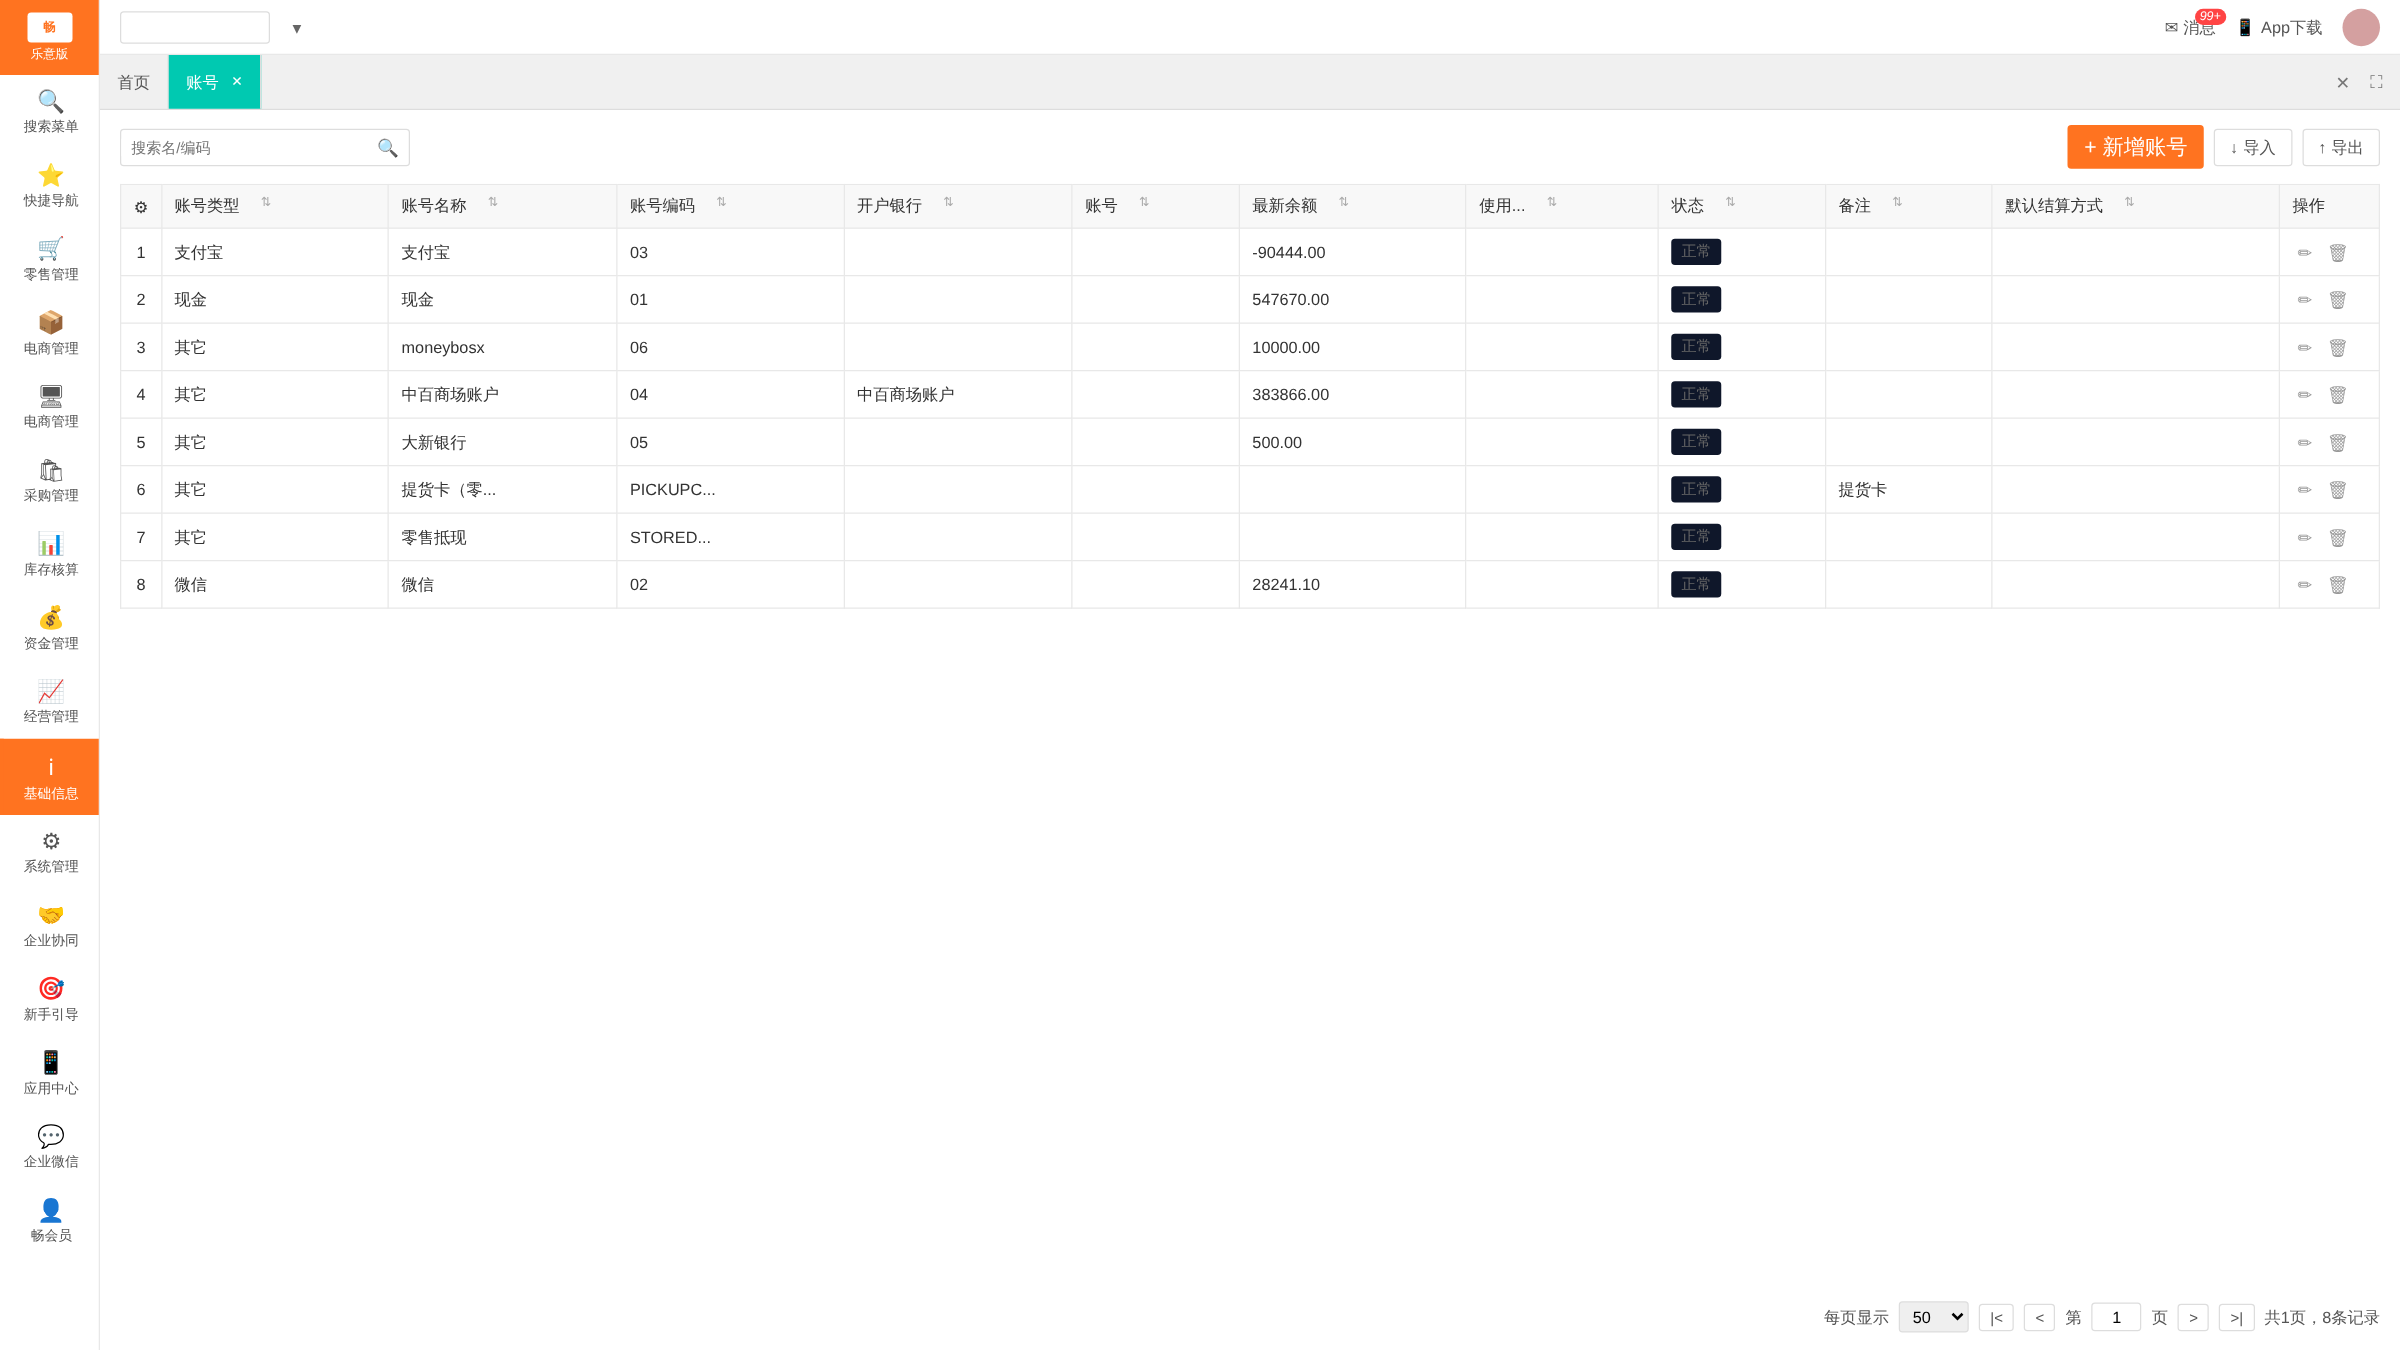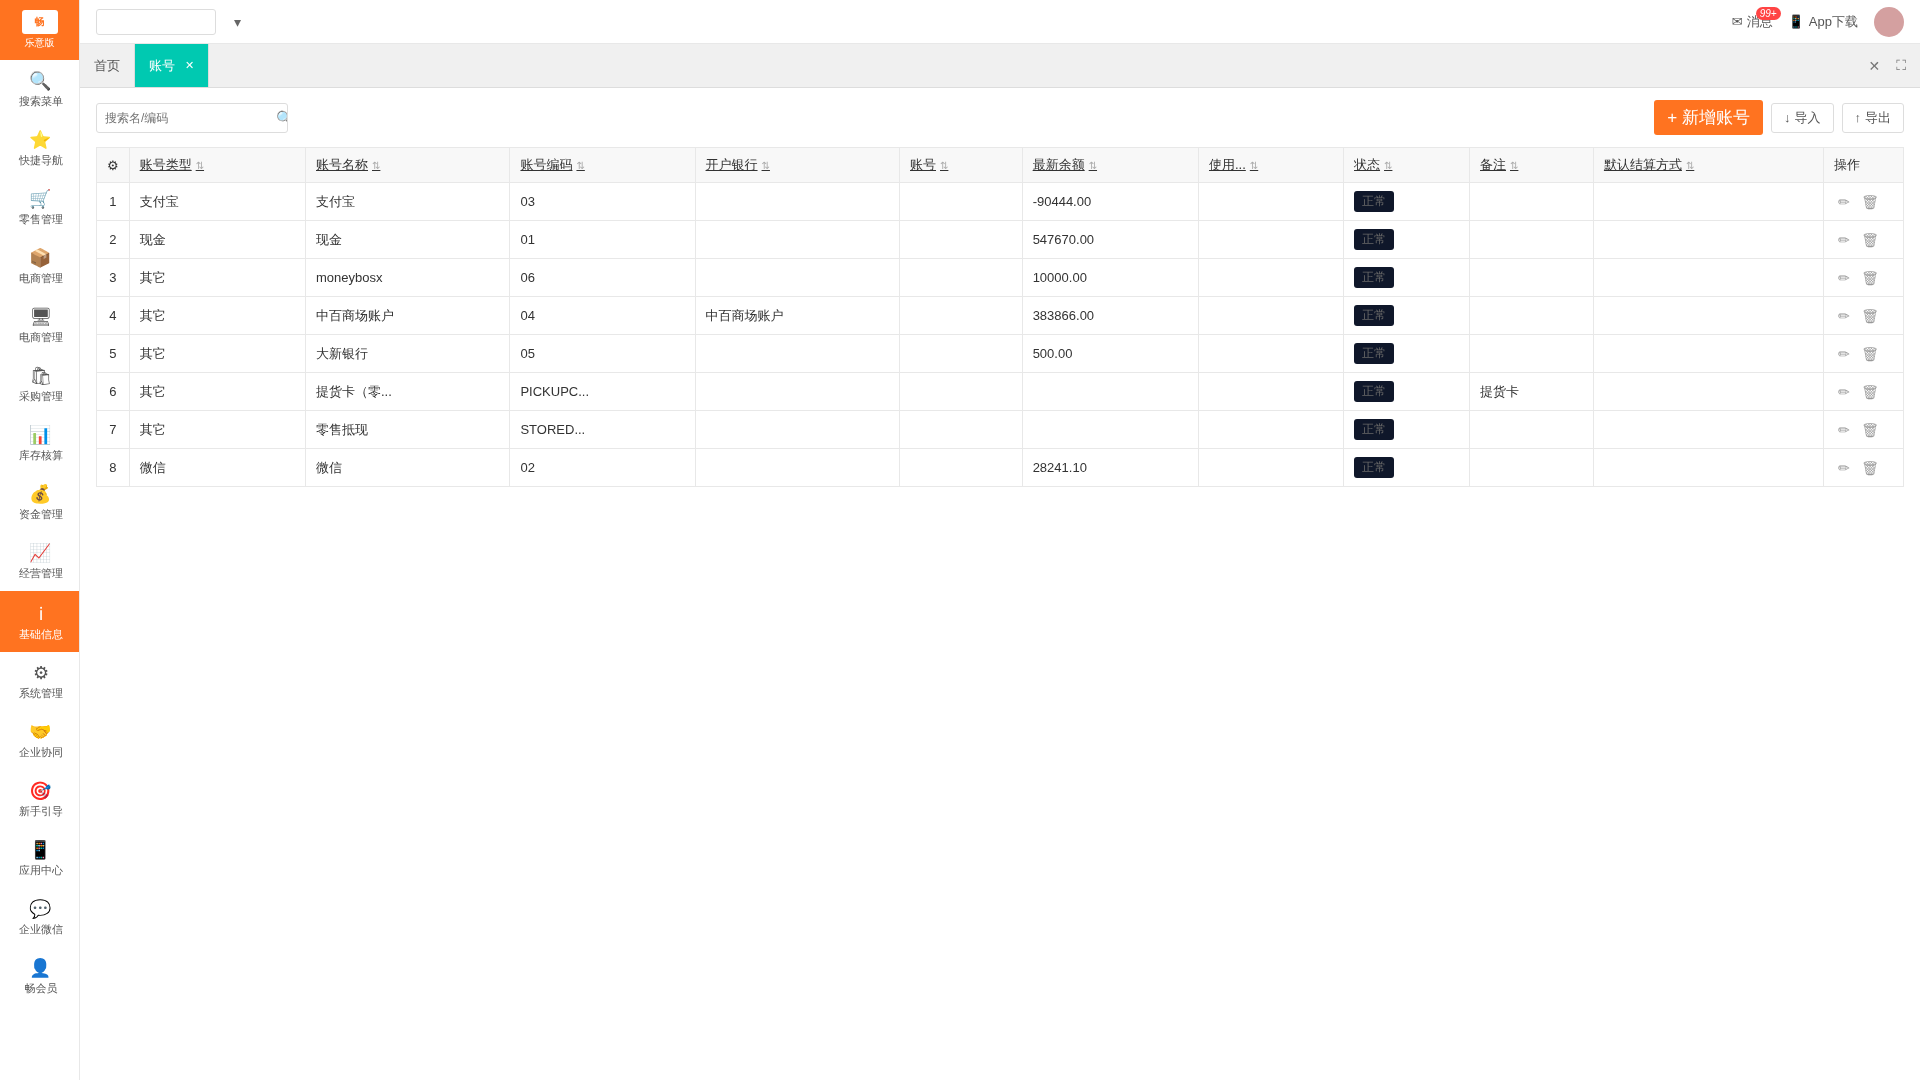--- a/index.html
+++ b/index.html
@@ -206,21 +206,21 @@
       align-items: center;
       justify-content: space-between;
       margin-bottom: 12px;
     }
     .search-input-wrap {
       display: flex;
       align-items: center;
       border: 1px solid #ddd;
       border-radius: 3px;
       overflow: hidden;
-      width: 192px;
+      width: 232px;
       height: 30px;
     }
     .search-input {
       flex: 1;
       border: none;
       outline: none;
       padding: 0 8px;
       font-size: 12px;
     }
     .search-btn {
@@ -275,23 +275,21 @@
     }
     .data-table td {
       border: 1px solid #e8e8e8;
       padding: 8px 10px;
       color: #333;
       white-space: nowrap;
     }
     .th-sortable {
       cursor: pointer;
       display: flex;
-      align-items: center;
-      gap: 4px;
-      text-decoration: underline;
+      gap: 17px;
     }
     .sort-icon { color: #aaa; font-size: 10px; }
     .status-badge {
       display: inline-block;
       background: #0f172a;
       color: #666;
       border-radius: 3px;
       padding: 2px 8px;
       font-size: 12px;
     }
@@ -674,15 +672,30 @@
     <td></td>
     <td>
       <button class="op-btn" title="编辑">✏</button>
       <button class="op-btn" title="删除">🗑</button>
     </td>
   </tr>
           </tbody>
       </table>
     </div>
 
+    <div class="pagination-bar">
+      <span>每页显示</span>
+      <select class="page-size-select">
+        <option value="50">50</option>
+        <option value="100">100</option>
+      </select>
+      <button class="page-nav-btn">|&lt;</button>
+      <button class="page-nav-btn">&lt;</button>
+      <span>第</span>
+      <input class="page-input" value="1" style="">
+      <span>页</span>
+      <button class="page-nav-btn">&gt;</button>
+      <button class="page-nav-btn">&gt;|</button>
+      <span>共1页，8条记录</span>
+    </div>
 
   </div>
 </div>
 
 </body></html>

